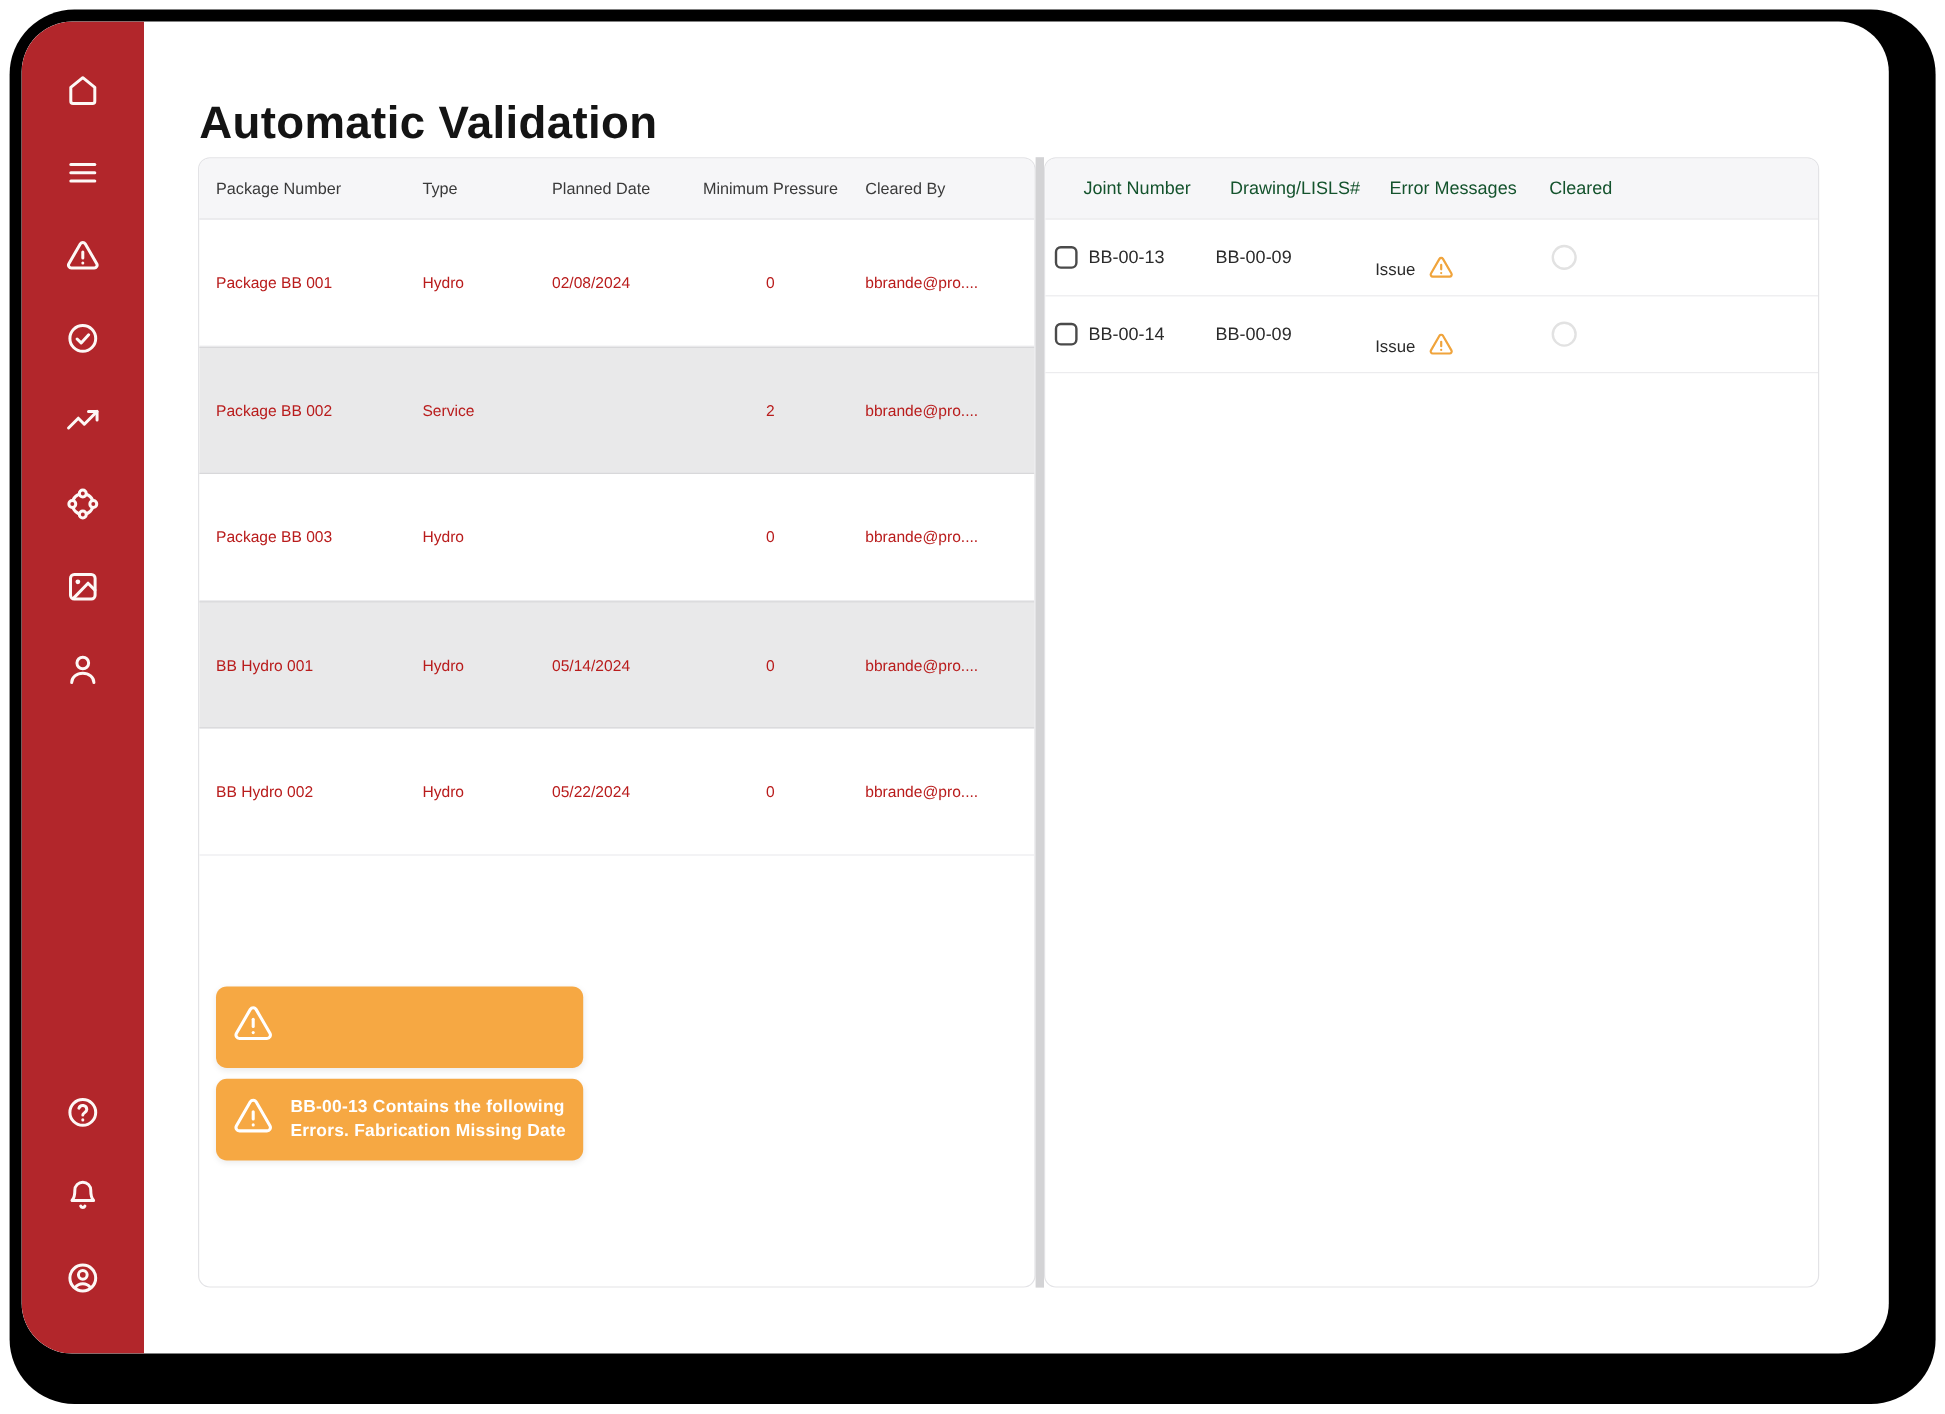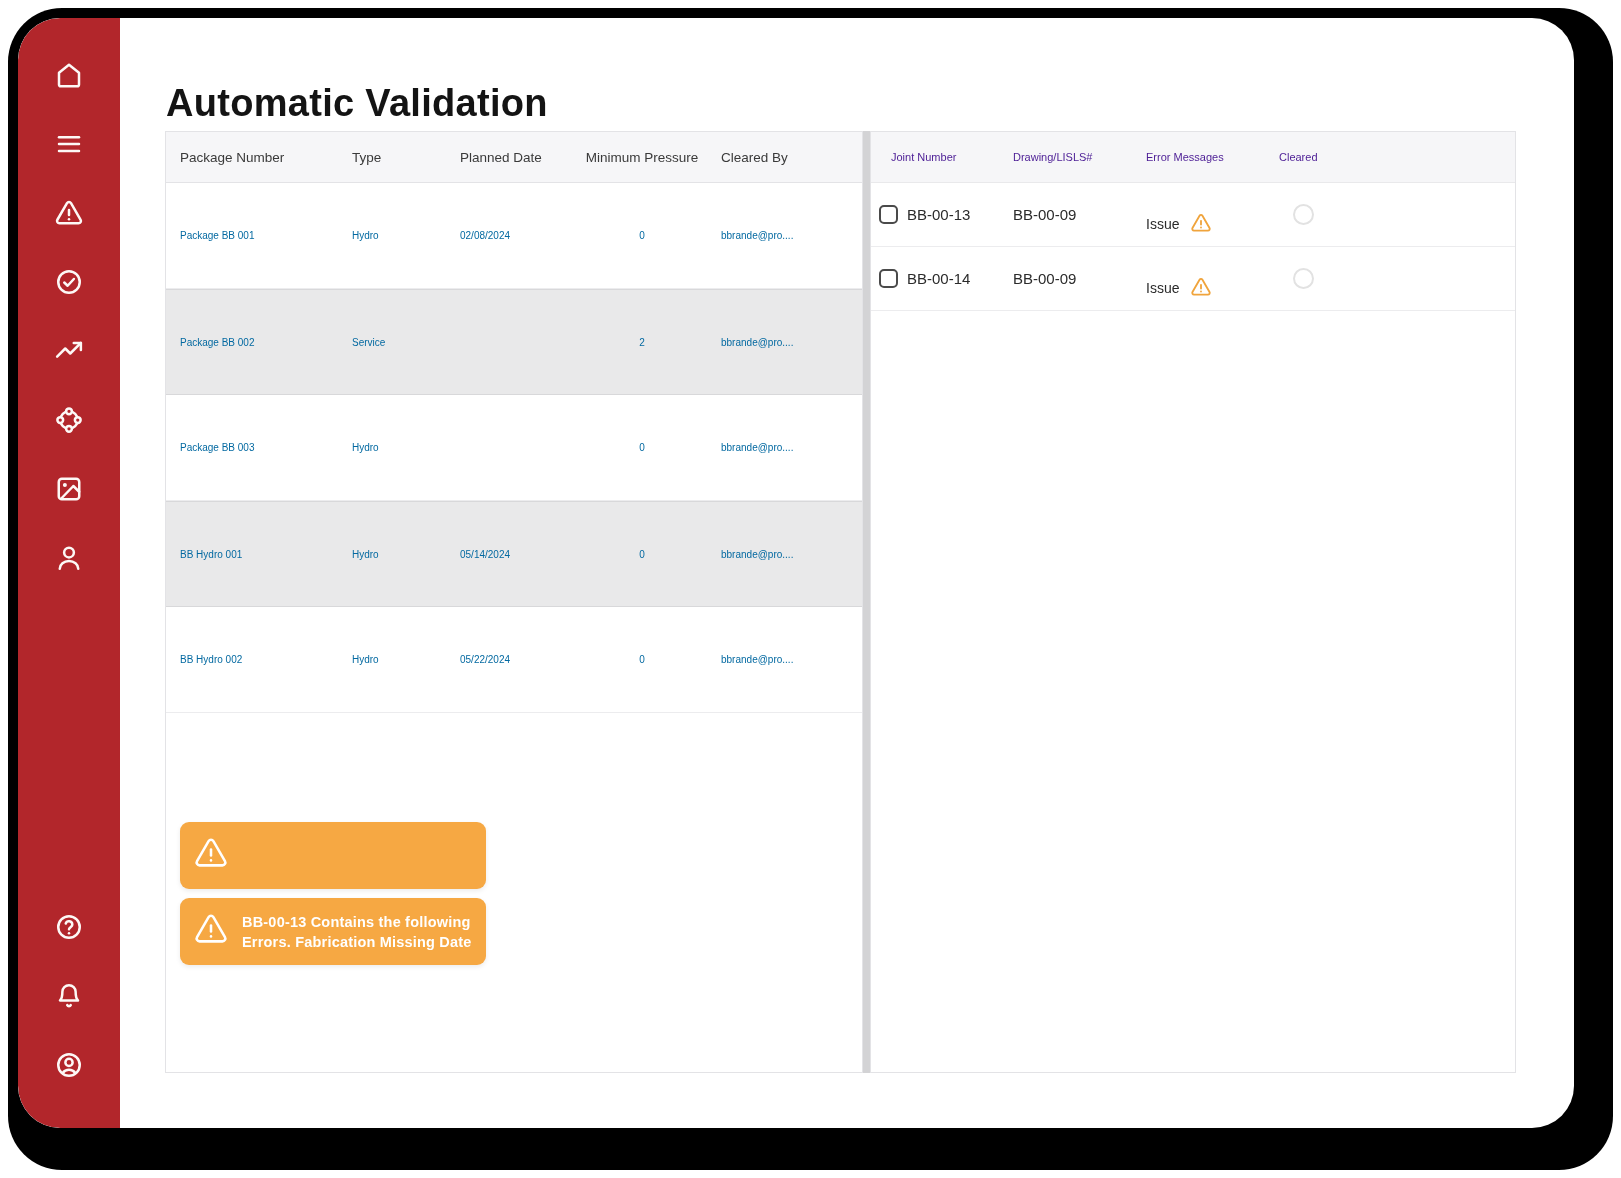--- a/index.html
+++ b/index.html
@@ -23,32 +23,32 @@
   .side-btn:last-child{margin-bottom:0;}
   .side-spacer{flex:1 1 auto;}
   .side-btn svg{display:block;}
 
   
   .page-title{position:absolute;left:148px;top:36px;font-size:38px;line-height:48px;
     font-weight:700;color:#141414;letter-spacing:.3px;}
 
   
   .panel{position:absolute;top:113px;background:#fff;border:1px solid #E3E3E6;
-    border-radius:0;box-sizing:border-box;overflow:hidden;}
+    border-radius:10px;box-sizing:border-box;overflow:hidden;}
   .panel-left{left:147px;width:698px;height:942px;}
   .panel-right{left:852px;width:646px;height:942px;}
   .split-divider{position:absolute;left:845px;top:113px;width:7px;height:942px;
     background:#D3D3D5;}
 
   
   .pkg-grid{display:grid;grid-template-columns:172px 108px 117px 130px 1fr;
     align-items:center;padding-left:14px;box-sizing:border-box;}
   .pkg-header{height:51px;background:#F6F6F8;border-bottom:1px solid #E3E3E6;
     font-size:13.5px;color:#3a3a3a;font-weight:500;}
-  .pkg-row{height:106px;border-bottom:1px solid #ECECEE;font-size:10px;color:#0369a1;cursor:pointer;}
+  .pkg-row{height:106px;border-bottom:1px solid #ECECEE;font-size:13px;color:#b91c1c;cursor:pointer;}
   .pkg-row.alt{background:#E9E9EA;border-top:1px solid #D8D8DA;border-bottom:1px solid #D8D8DA;}
   .col-center{text-align:center;}
   .col-pad{padding-left:14px;}
   .truncate{white-space:nowrap;overflow:hidden;}
 
   
   .toast-stack{position:absolute;left:14px;top:690px;width:306px;display:flex;
     flex-direction:column;gap:9px;}
   .toast{background:#F6A843;border-radius:9px;display:flex;align-items:center;gap:13px;
     padding:13px 14px 13px 13px;color:#fff;font-size:14.5px;font-weight:600;
@@ -60,22 +60,22 @@
     border-bottom:1px solid #E9E9EB;}
   .tab{position:relative;padding:15px 7px 13px;font-size:14px;color:#2b2b2b;
     background:none;border:none;cursor:pointer;white-space:nowrap;
     font-family:"Liberation Sans", sans-serif;font-weight:500;}
   .tab.active{color:#CE3A30;}
   .tab.active::after{content:"";position:absolute;left:7px;right:7px;bottom:4px;
     height:3px;background:#CE3A30;border-radius:2px;}
 
   
   .joint-header{height:51px;display:grid;grid-template-columns:122px 133px 133px 1fr;
-    align-items:center;padding-left:20px;box-sizing:border-box;background:#F6F6F8;
-    border-bottom:1px solid #E9E9EB;font-size:11px;color:#4c1d95;font-weight:500;}
+    align-items:center;padding-left:32px;box-sizing:border-box;background:#F6F6F8;
+    border-bottom:1px solid #E9E9EB;font-size:15px;color:#14532d;font-weight:500;}
   .joint-row{height:64px;display:grid;grid-template-columns:28px 106px 133px 133px 1fr;
     align-items:center;padding-left:8px;box-sizing:border-box;
     border-bottom:1px solid #ECECEE;font-size:15px;}
   .checkbox{width:19px;height:19px;border:2px solid #4a4a4a;border-radius:5px;
     background:#fff;cursor:pointer;box-sizing:border-box;}
   .issue-cell{display:flex;align-items:center;gap:11px;font-size:14px;font-weight:500;margin-top:19px;}
   .cleared-ring{width:21px;height:21px;border:2.5px solid #E2E2E2;border-radius:50%;
     box-sizing:border-box;margin-left:14px;cursor:pointer;}
 </style>
 </head>

